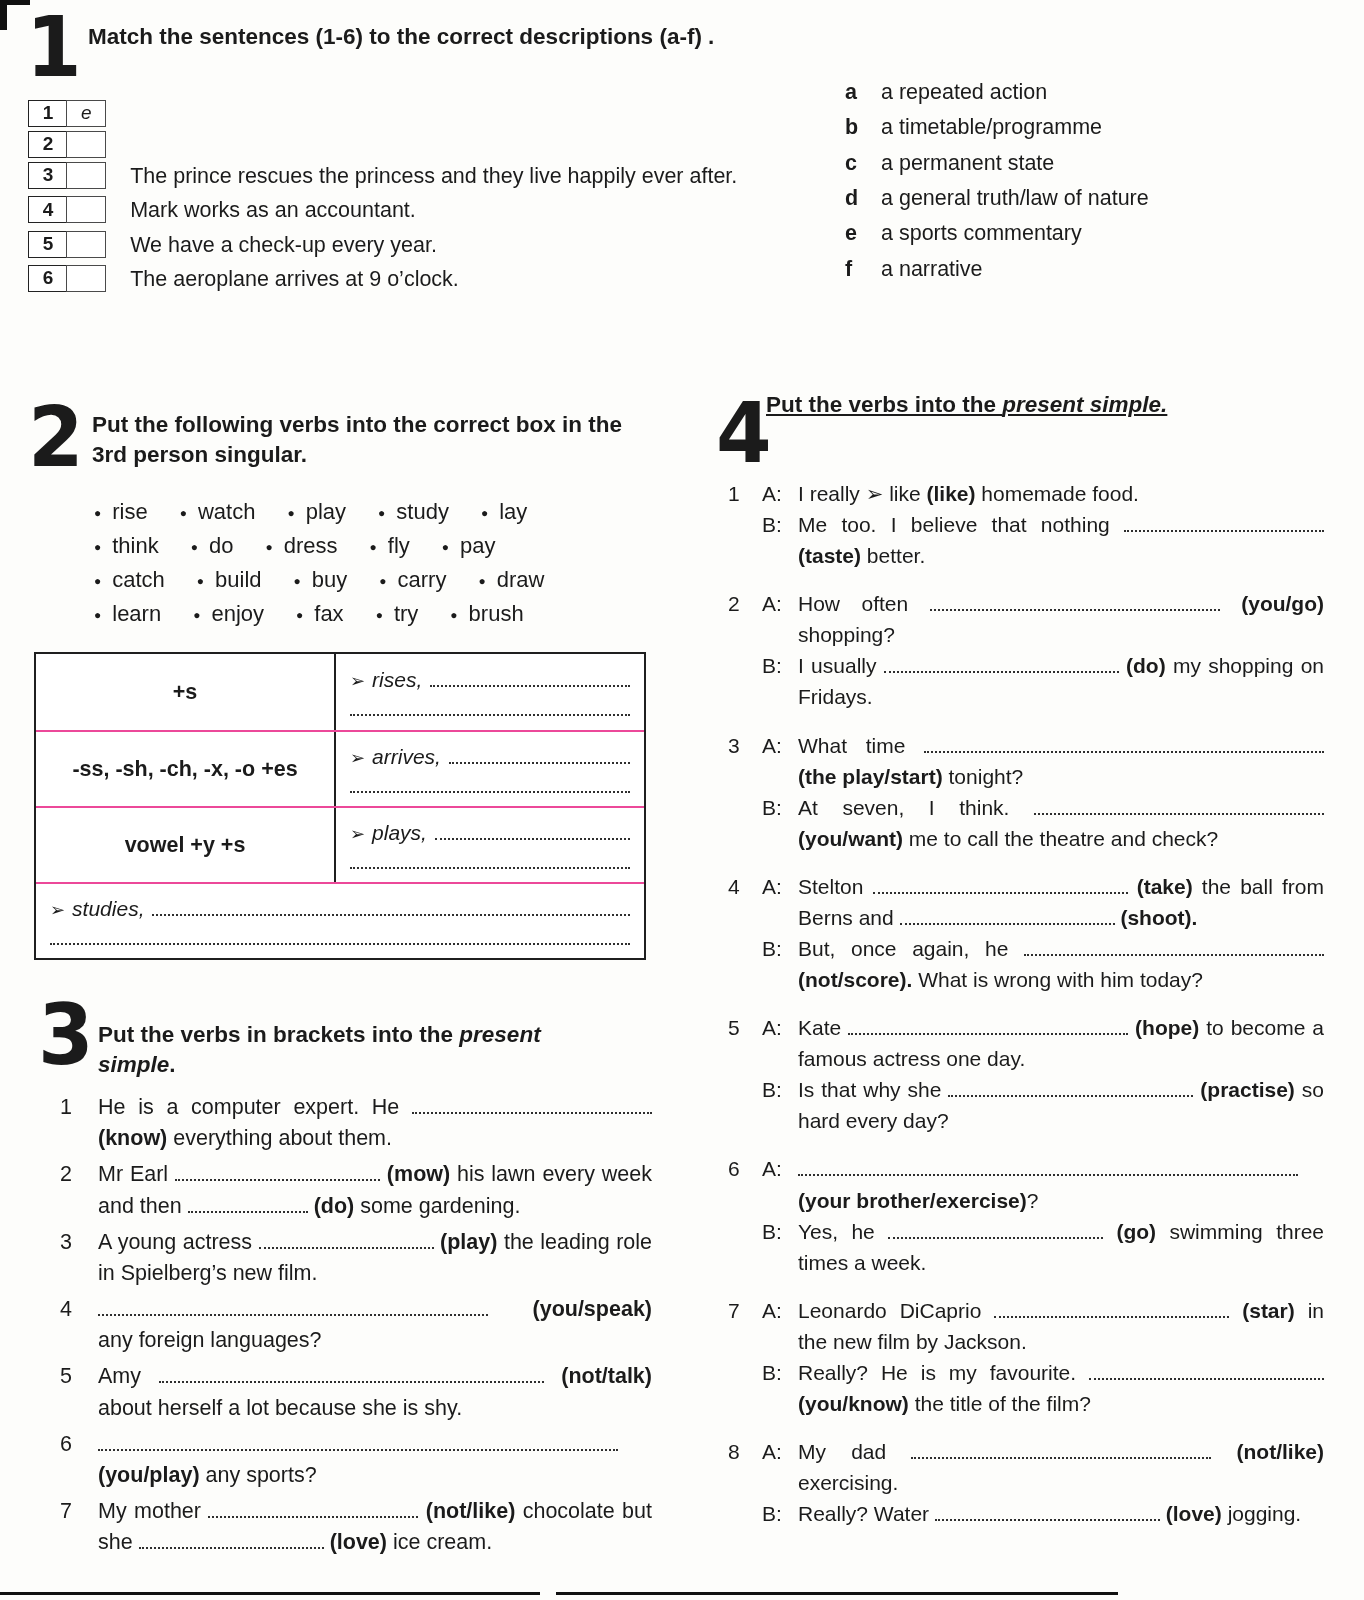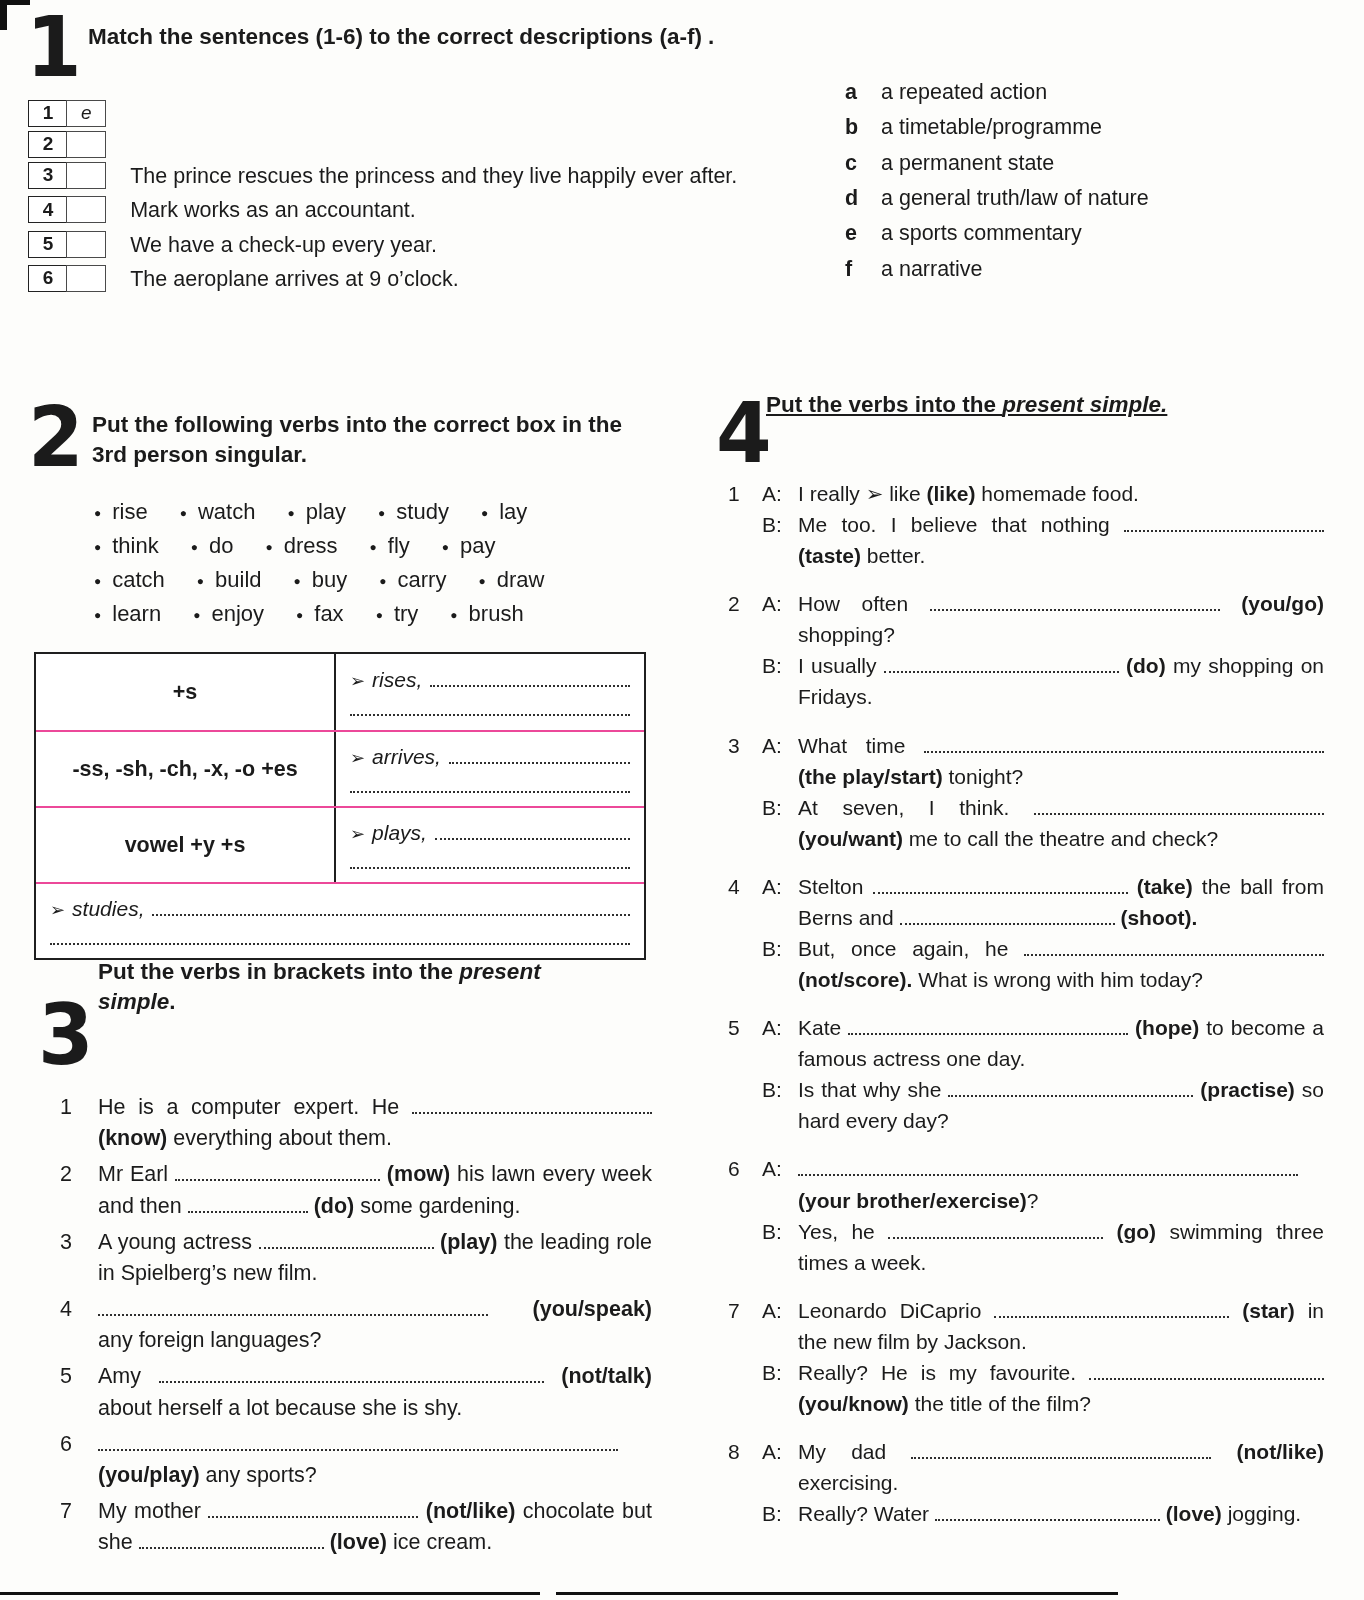--- a/index.html
+++ b/index.html
@@ -301,21 +301,21 @@
           <span class="dots"></span>
         </div>
         <div class="vline">
           <span class="dots" style="margin-left: 0px;"></span>
         </div>
       </div>
     </div>
   </div>
 
 <div class="abs bignum" style="left:38px; top:996px;">3</div>
-<h2 class="abs ex-title" style="left:98px; top:957px; width:500px;" id="ex3-title"><span>Put the verbs in brackets into the </span><span class="bi">present simple</span><span>.</span></h2>
+<h2 class="abs ex-title" style="left:98px; top:1020px; width:500px;" id="ex3-title"><span>Put the verbs in brackets into the </span><span class="bi">present simple</span><span>.</span></h2>
 
 <div class="abs" style="left:60px; top:1092px; width:592px;" id="ex3-items">
     <div class="q3">
       <div class="qnum">1</div>
       <div class="qtext"><span>He is a computer expert. He </span><span class="blank" style="width: 240px;"></span><span> </span><span class="b">(know)</span><span> everything about them.</span></div>
     </div>
     <div class="q3">
       <div class="qnum">2</div>
       <div class="qtext"><span>Mr Earl </span><span class="blank" style="width: 205px;"></span><span> </span><span class="b">(mow)</span><span> his lawn every week and then </span><span class="blank" style="width: 120px;"></span><span> </span><span class="b">(do)</span><span> some gardening.</span></div>
     </div>

